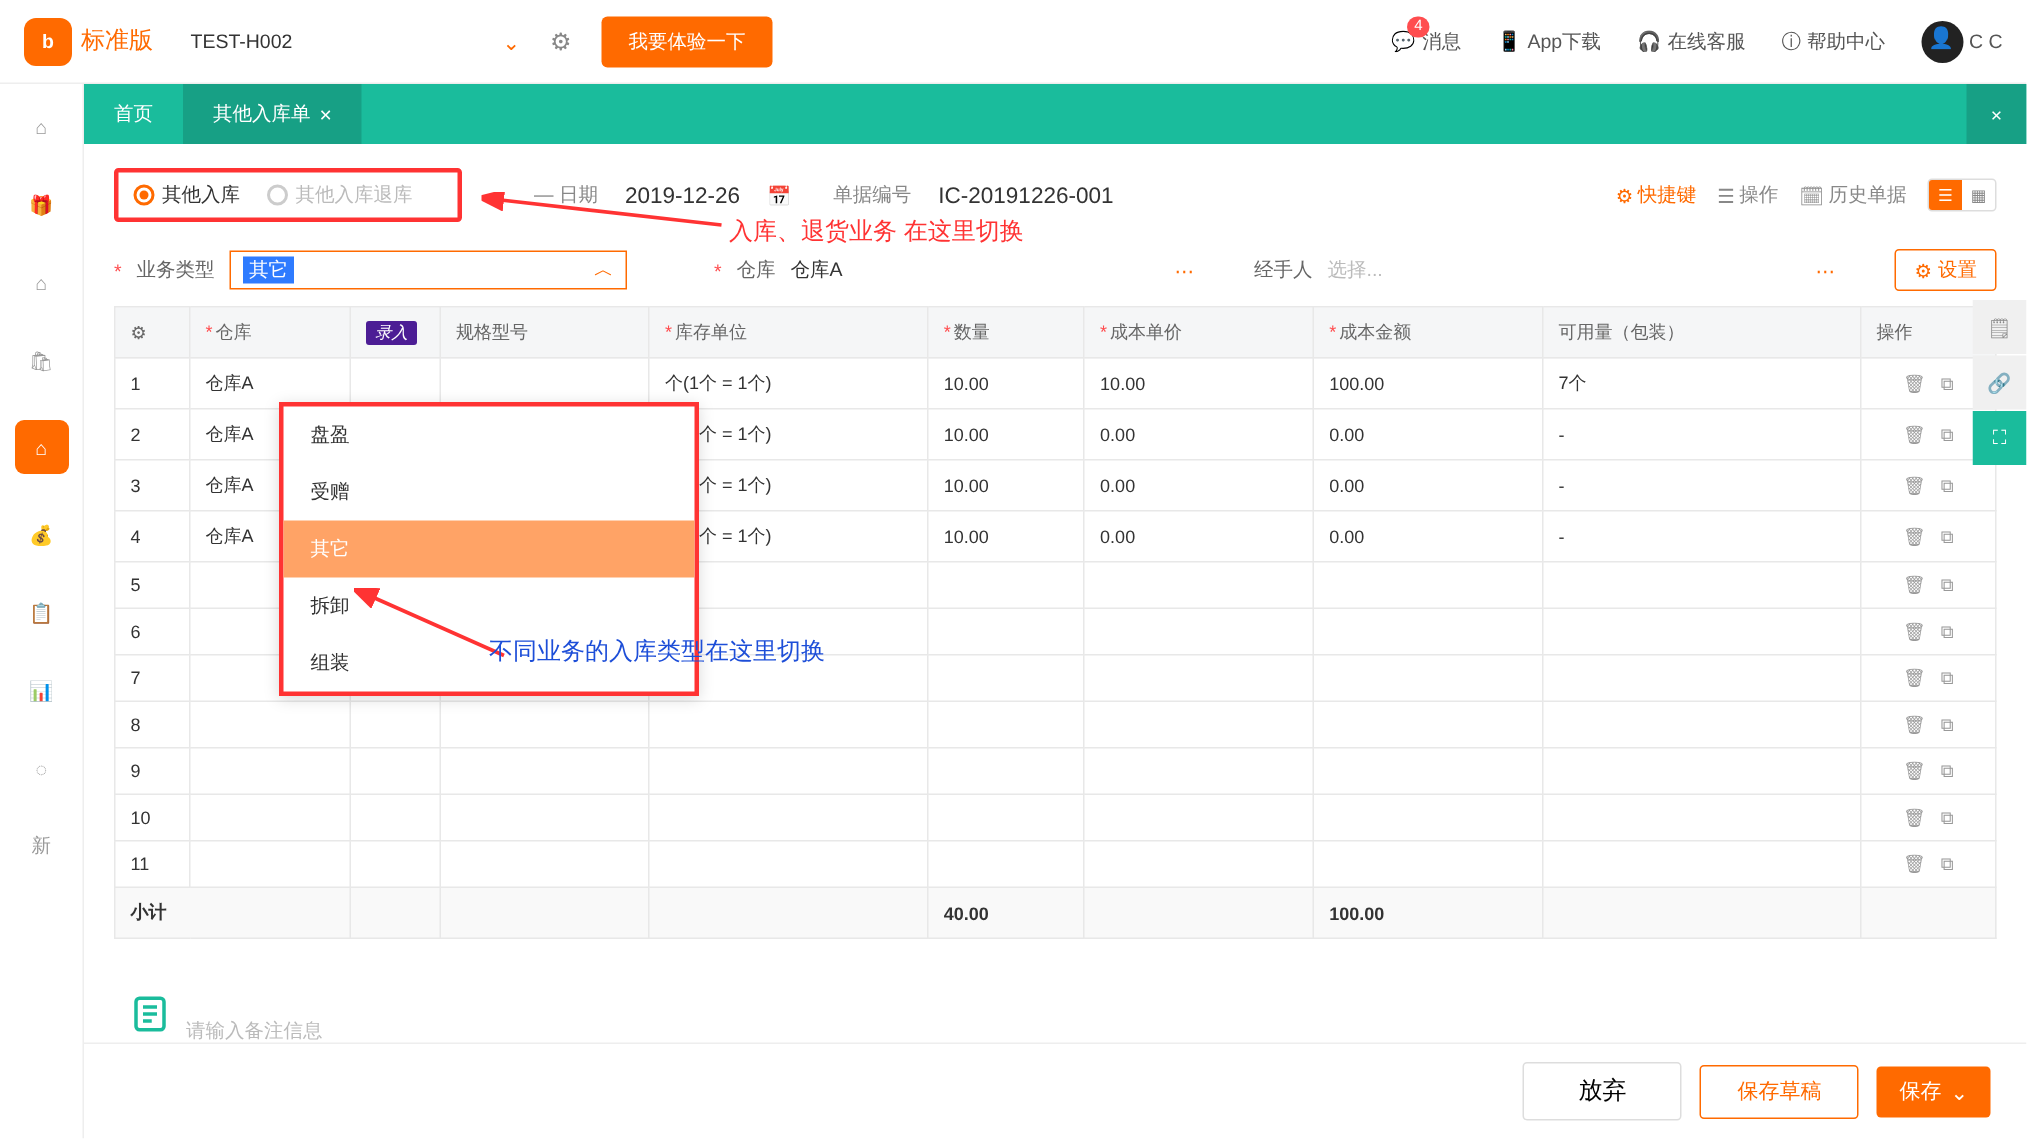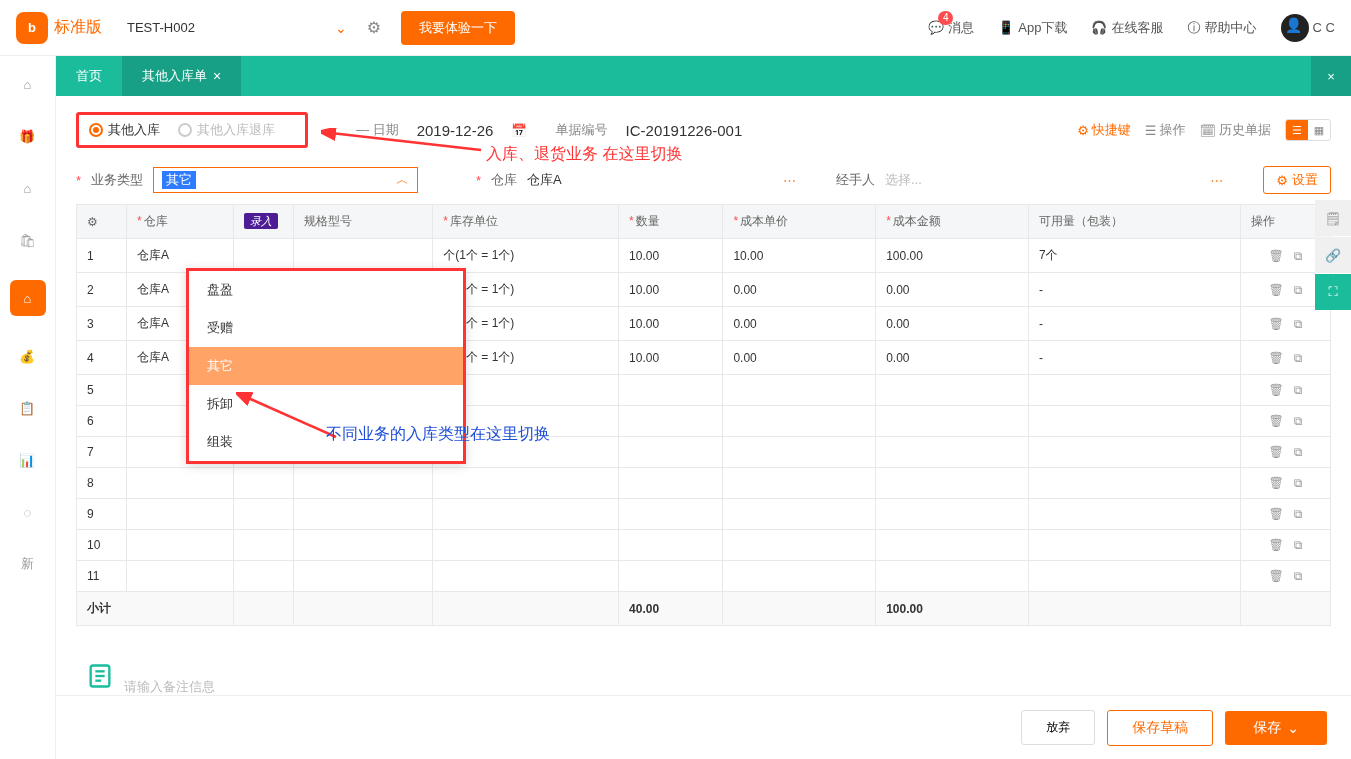--- a/index.html
+++ b/index.html
@@ -97,23 +97,23 @@
     
     .remark-section { display: flex; align-items: center; margin-top: 20px; padding: 16px 0; }
     .remark-icon-box { display: flex; flex-direction: column; align-items: center; gap: 4px; }
     .remark-icon { width: 28px; height: 28px; color: #1abc9c; }
     .remark-label { font-size: 12px; color: #888; }
     .remark-input { flex: 1; border: none; outline: none; font-size: 13px; color: #333; }
     .remark-input::placeholder { color: #bbb; }
     
     
     .footer-bar { height: 64px; border-top: 1px solid #eee; display: flex; align-items: center; justify-content: flex-end; padding: 0 24px; gap: 12px; }
-    .btn-plain { border: 1px solid #ddd; background: #fff; padding: 8px 24px; border-radius: 3px; cursor: pointer; font-size: 12px; }
+    .btn-plain { border: 1px solid #ddd; background: #fff; padding: 8px 36px; border-radius: 3px; cursor: pointer; font-size: 16px; }
     .btn-outline { border: 1px solid #ff6a00; color: #ff6a00; background: #fff; padding: 8px 24px; border-radius: 3px; cursor: pointer; font-size: 14px; }
-    .btn-primary { border: none; background: #ff6a00; color: #fff; padding: 8px 28px; border-radius: 3px; cursor: pointer; font-size: 14px; display: flex; align-items: center; gap: 6px; }
+    .btn-primary { border: none; background: #ff6a00; color: #fff; padding: 8px 15px; border-radius: 3px; cursor: pointer; font-size: 14px; display: flex; align-items: center; gap: 6px; }
     
     
     .right-panel { position: fixed; right: 0; top: 200px; display: flex; flex-direction: column; gap: 1px; z-index: 100; }
     .right-btn { width: 36px; height: 36px; background: #f0f0f0; display: flex; align-items: center; justify-content: center; color: #888; cursor: pointer; }
     .right-btn.teal { background: #1abc9c; color: #fff; }
   </style>
 </head>
 <body>
 
 <div class="top-header">

